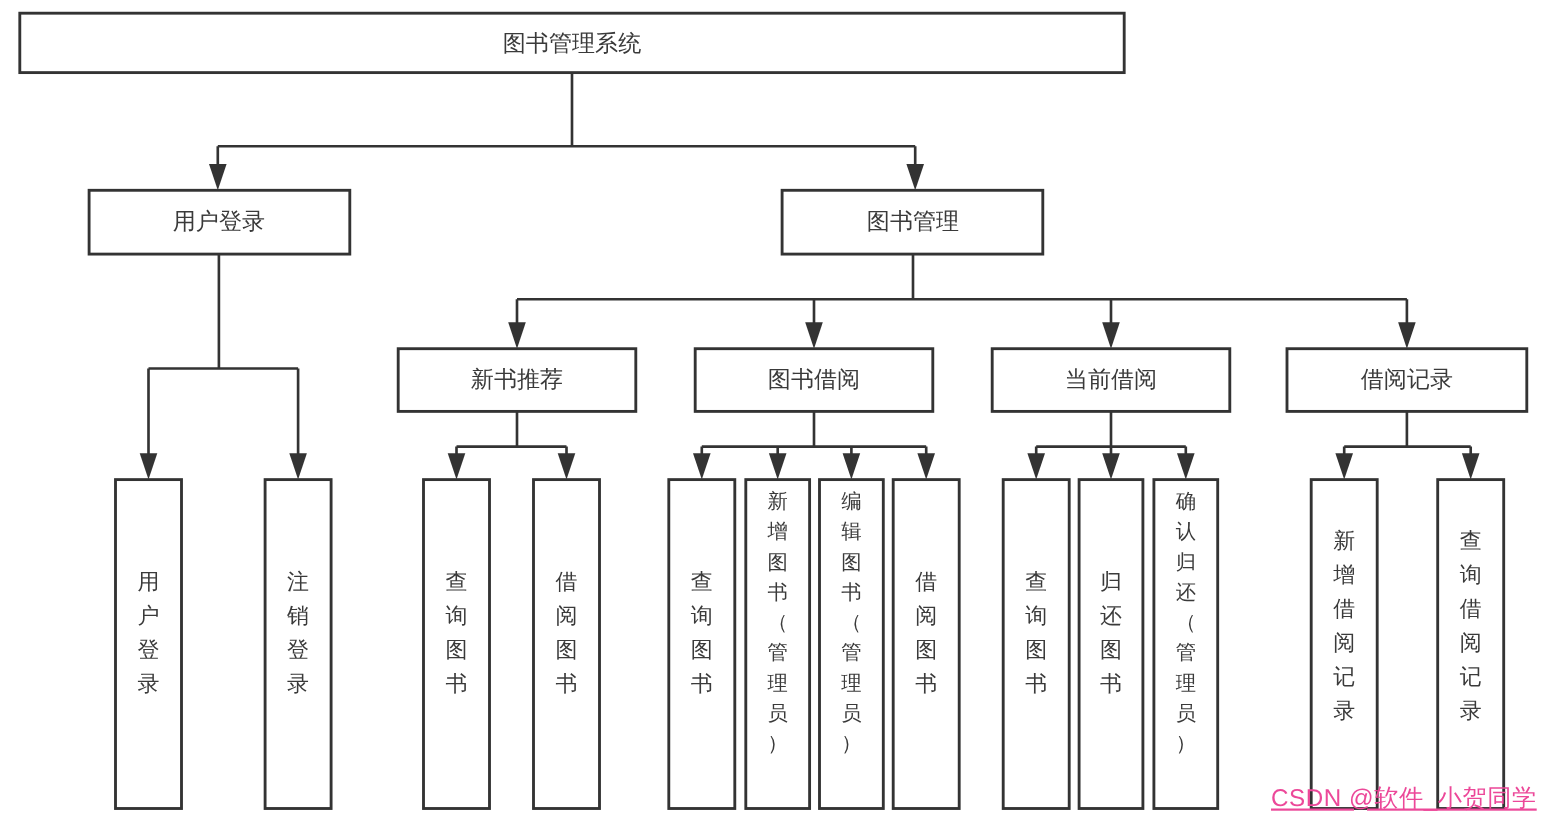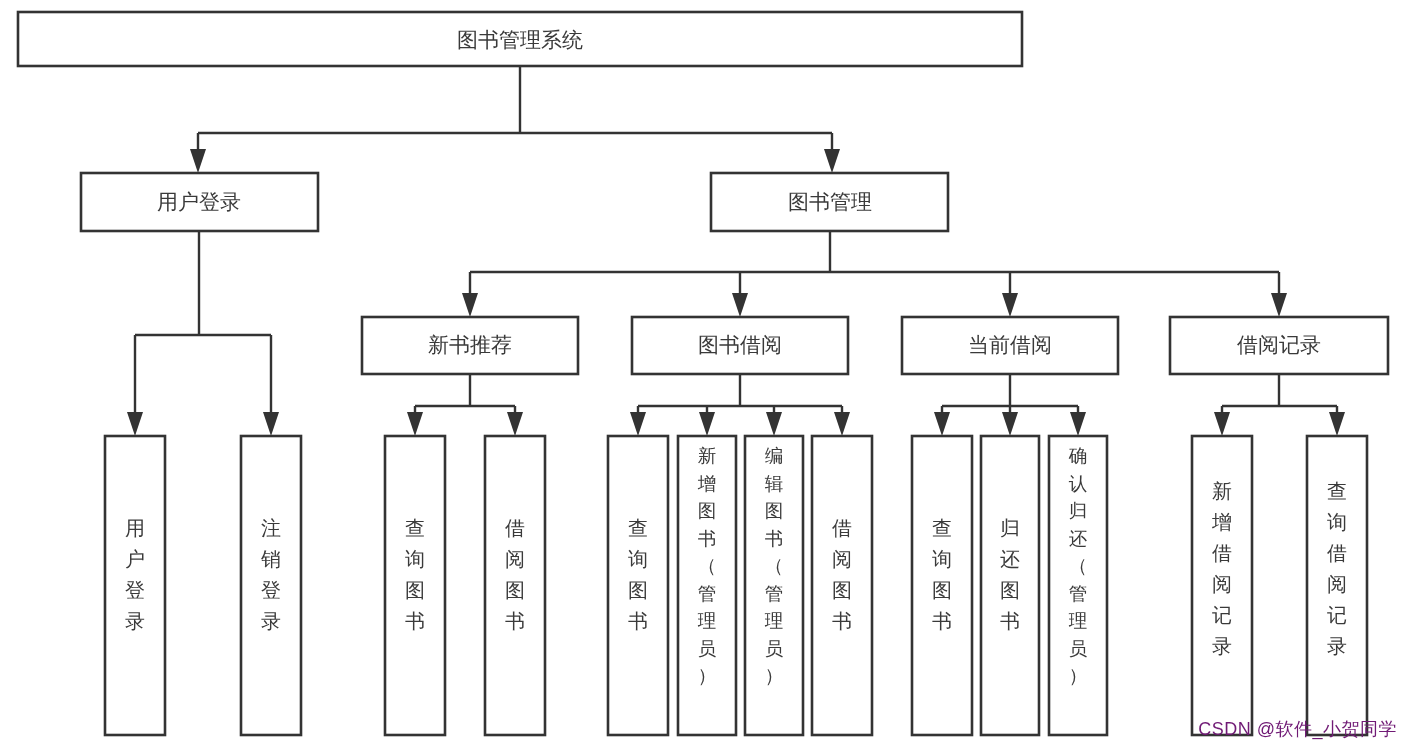--- a/index.html
+++ b/index.html
@@ -57,26 +57,27 @@
   }
   .arrow-head {
     fill: #333333;
     stroke: none;
   }
   .watermark {
     position: absolute;
     right: 8px;
     bottom: 6px;
     font-family: "Liberation Sans", "DejaVu Sans", sans-serif;
-    font-size: 18px;
-    color: #701a75;
+    font-size: 22px;
+    color: #ec4899;
     letter-spacing: 0.5px;
     white-space: nowrap;
     user-select: none;
     pointer-events: none;
+    text-decoration: underline;
   }
 </style>
 </head>
 <body>
 
 <div id="diagram-root">
 
   <svg class="flow" viewBox="0 0 1405 747" xmlns="http://www.w3.org/2000/svg">
 
     <g>

